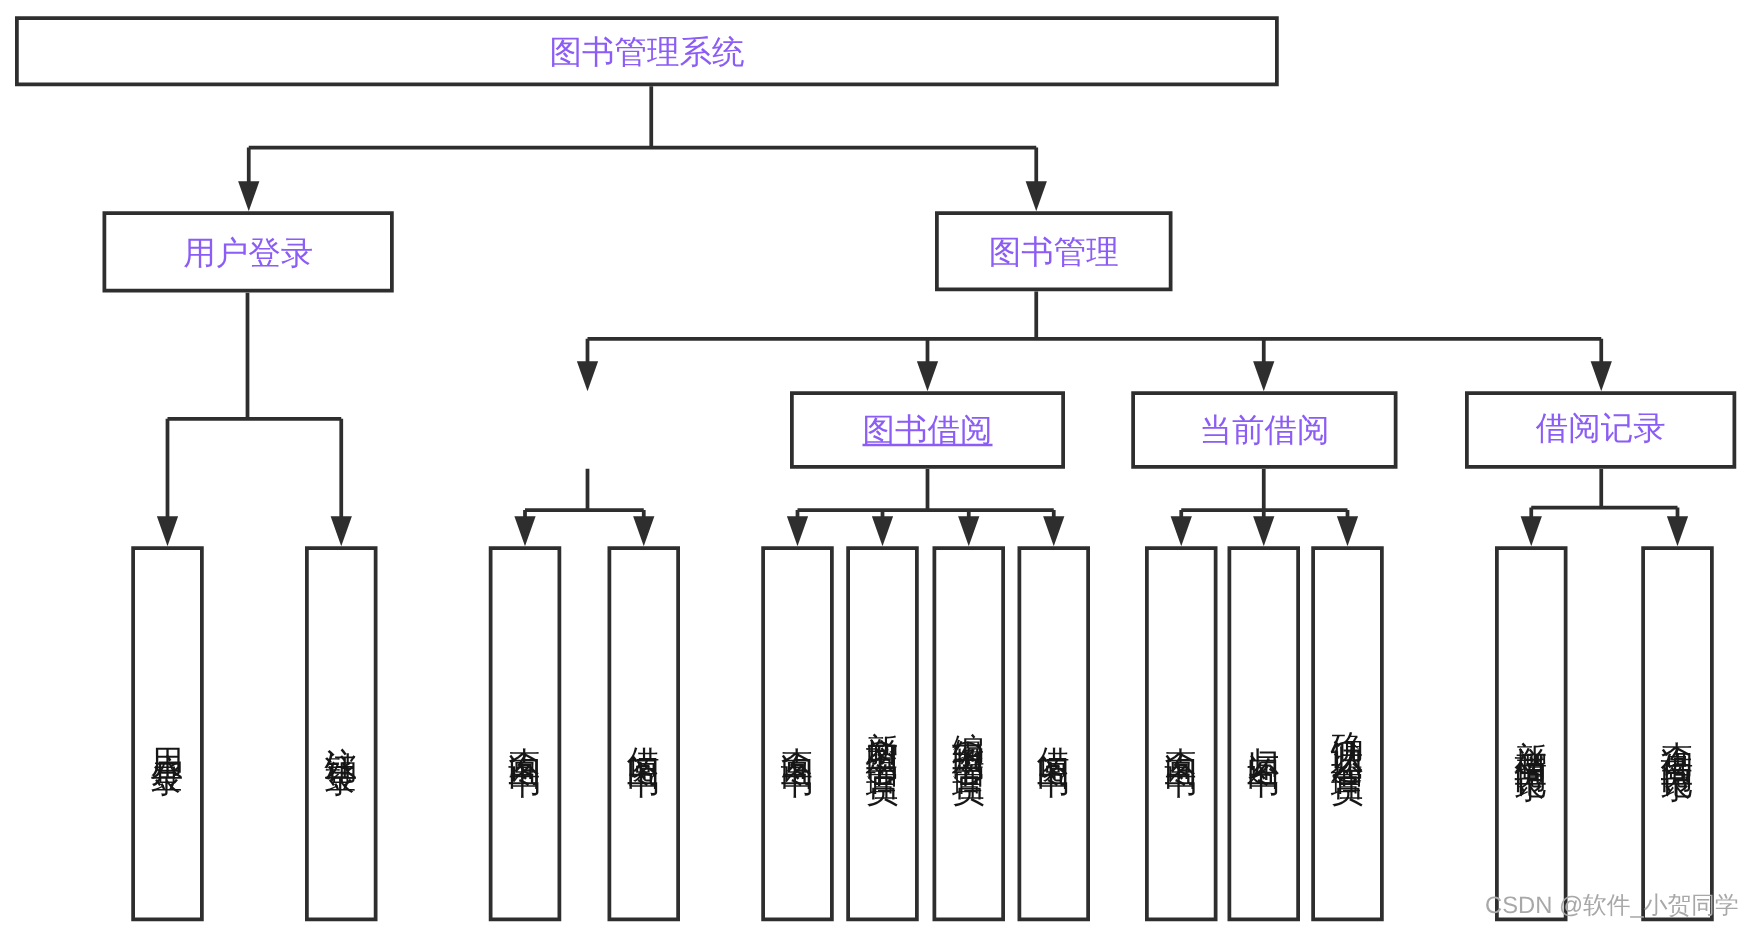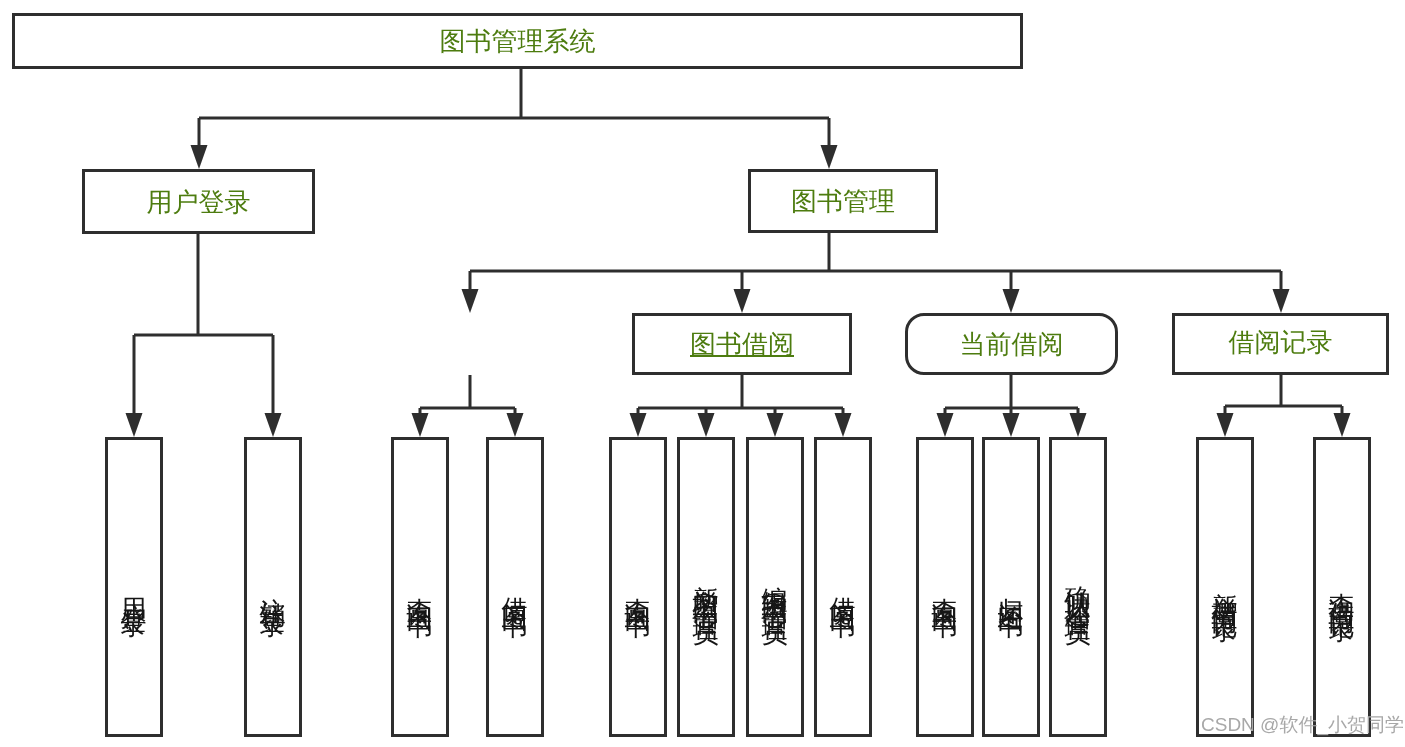--- a/index.html
+++ b/index.html
@@ -24,21 +24,21 @@
   .hnode {
     position: absolute;
     box-sizing: border-box;
     border: 3px solid #2e2e2e;
     background: #ffffff;
     display: flex;
     align-items: center;
     justify-content: center;
     font-size: 26px;
     line-height: 1;
-    color: #4d7c0f;
+    color: #8b5cf6;
     z-index: 2;
     white-space: nowrap;
   }
   .vnode {
     position: absolute;
     box-sizing: border-box;
     top: 437px;
     width: 58px;
     height: 300px;
     border: 3px solid #2e2e2e;
@@ -56,21 +56,20 @@
   }
   .watermark {
     position: absolute;
     left: 1188px;
     top: 714px;
     font-size: 19px;
     line-height: 1.2;
     color: #a8a8a8;
     z-index: 5;
     white-space: nowrap;
-    margin-left: 13px;
   }
 </style>
 </head>
 <body>
 
 <div class="stage">
 
   <svg class="connectors" width="1405" height="747" viewBox="0 0 1405 747">
     <g stroke="#2e2e2e" stroke-width="3" fill="none">
 
@@ -110,21 +109,21 @@
       <polygon points="1333.5,413 1350.5,413 1342,437"></polygon>
     </g>
   </svg>
 
   <div class="hnode" style="left:12px; top:13px; width:1011px; height:56px;">图书管理系统</div>
 
   <div class="hnode" style="left:82px; top:169px; width:233px; height:65px;">用户登录</div>
   <div class="hnode" style="left:748px; top:169px; width:190px; height:64px;">图书管理</div>
 
   <div class="hnode" style="left:632px; top:313px; width:220px; height:62px;text-decoration:underline;">图书借阅</div>
-  <div class="hnode" style="left:905px; top:313px; width:213px; height:62px;border-radius:19px;">当前借阅</div>
+  <div class="hnode" style="left:905px; top:313px; width:213px; height:62px;">当前借阅</div>
   <div class="hnode" style="left:1172px; top:313px; width:217px; height:62px;font-family:Liberation Mono, monospace;">借阅记录</div>
 
   <div class="vnode" style="left:105px;">用户登录</div>
   <div class="vnode" style="left:244px;">注销登录</div>
 
   <div class="vnode" style="left:391px;">查询图书</div>
   <div class="vnode" style="left:486px;">借阅图书</div>
 
   <div class="vnode" style="left:609px;">查询图书</div>
   <div class="vnode" style="left:677px;">新增图书（管理员）</div>

